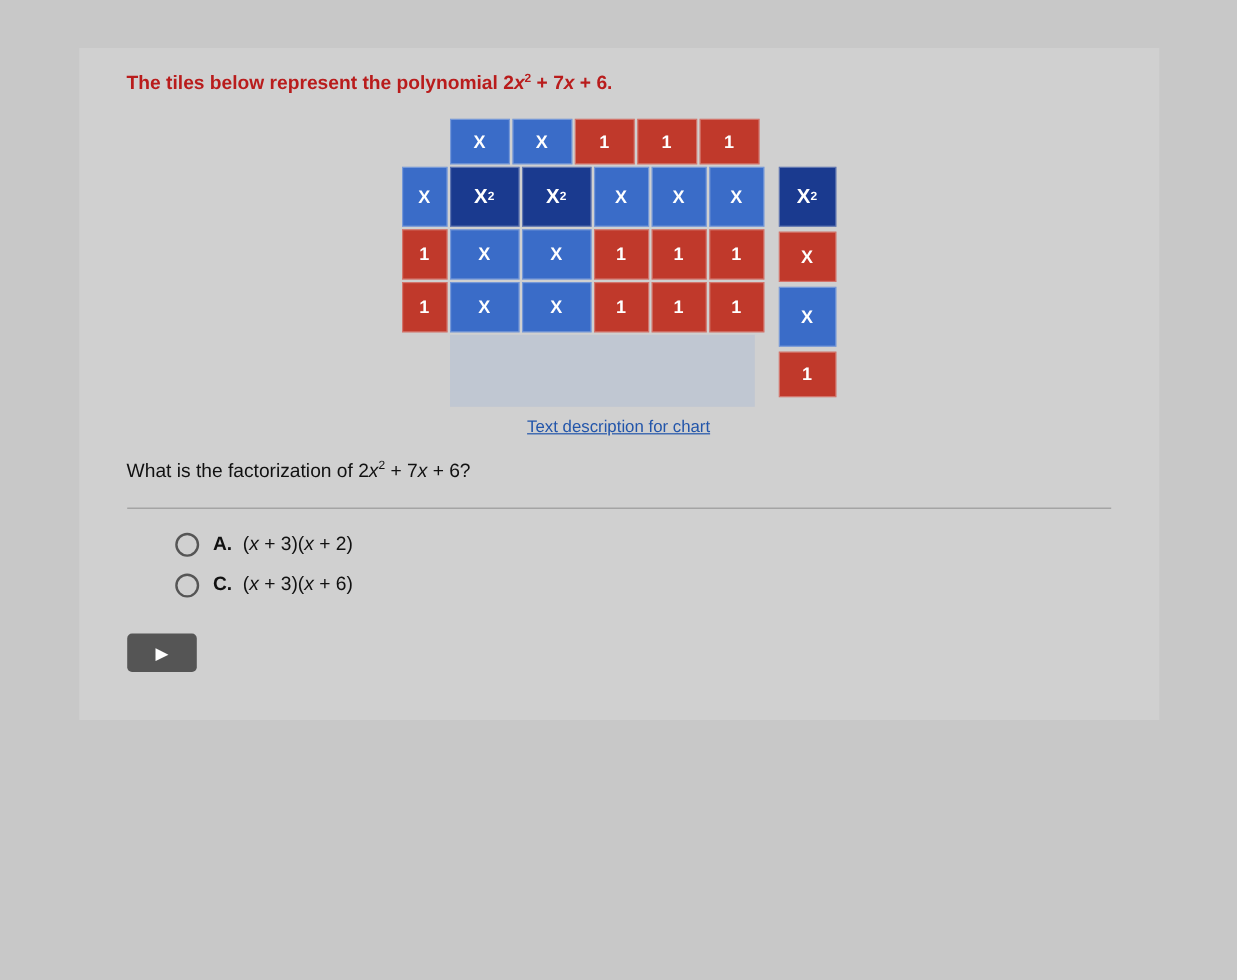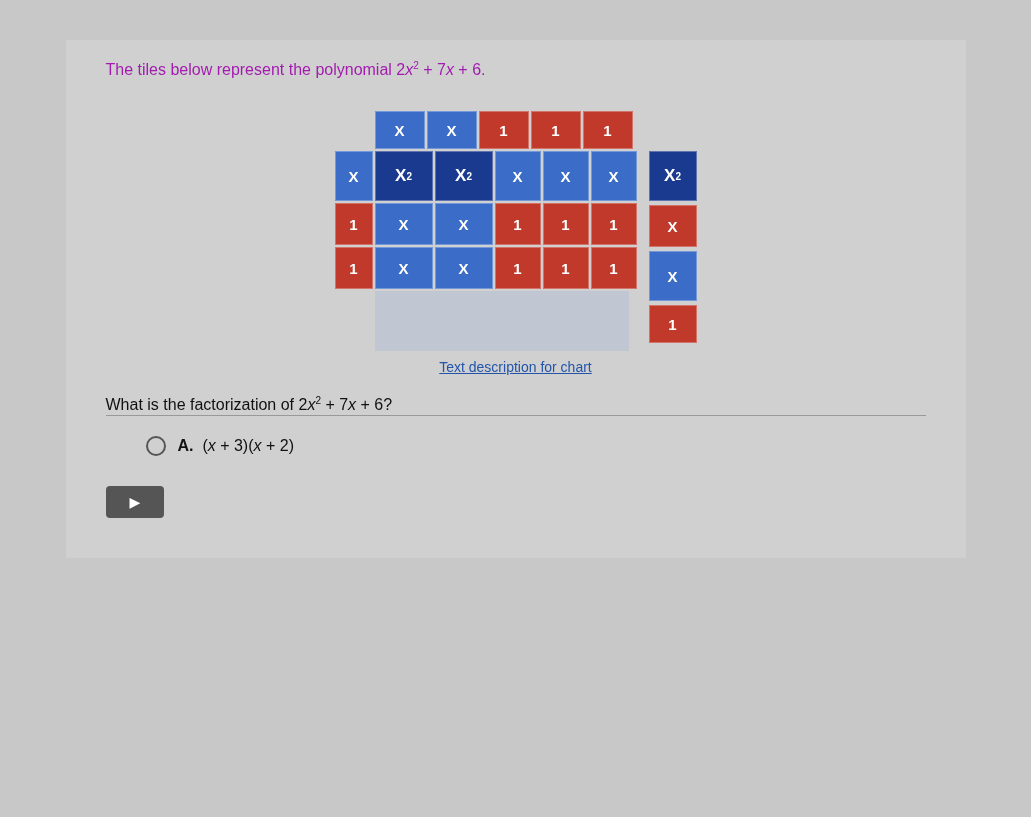--- a/index.html
+++ b/index.html
@@ -13,22 +13,23 @@
       align-items: flex-start;
       padding: 40px 20px;
     }
     .page-container {
       background: #d0d0d0;
       width: 900px;
       padding: 20px 40px 40px 40px;
     }
     .intro-text {
       font-size: 16px;
-      color: #a21caf;
-      margin-bottom: 32px;
+      color: #b91c1c;
+      margin-bottom: 20px;
+      font-weight: bold;
     }
     .chart-area {
       display: flex;
       flex-direction: column;
       align-items: center;
       margin-bottom: 20px;
     }
     .tile-grid-wrapper {
       display: flex;
       flex-direction: column;
@@ -92,20 +93,21 @@
       font-size: 14px;
       margin-top: 8px;
       text-align: center;
       text-decoration: underline;
       cursor: pointer;
     }
 
     .question-text {
       font-size: 16px;
       color: #111;
+      margin-bottom: 20px;
       margin-top: 10px;
     }
 
     .divider {
       border: none;
       border-top: 1px solid #999;
       margin-bottom: 20px;
     }
 
     .options-list {
@@ -227,19 +229,23 @@
     What is the factorization of 2<i>x</i><sup>2</sup> + 7<i>x</i> + 6?
   </p>
 
   <hr class="divider">
 
   <ul class="options-list">
     <li class="option-item">
       <div class="radio-circle"></div>
       <span><b>A.</b>&nbsp;&nbsp;(<i>x</i> + 3)(<i>x</i> + 2)</span>
     </li>
+    <li class="option-item">
+      <div class="radio-circle"></div>
+      <span><b>C.</b>&nbsp;&nbsp;(<i>x</i> + 3)(<i>x</i> + 6)</span>
+    </li>
   </ul>
 
   <div class="bottom-bar">
     <button class="bottom-btn">▶</button>
   </div>
 
 </div>
 
 </body></html>

